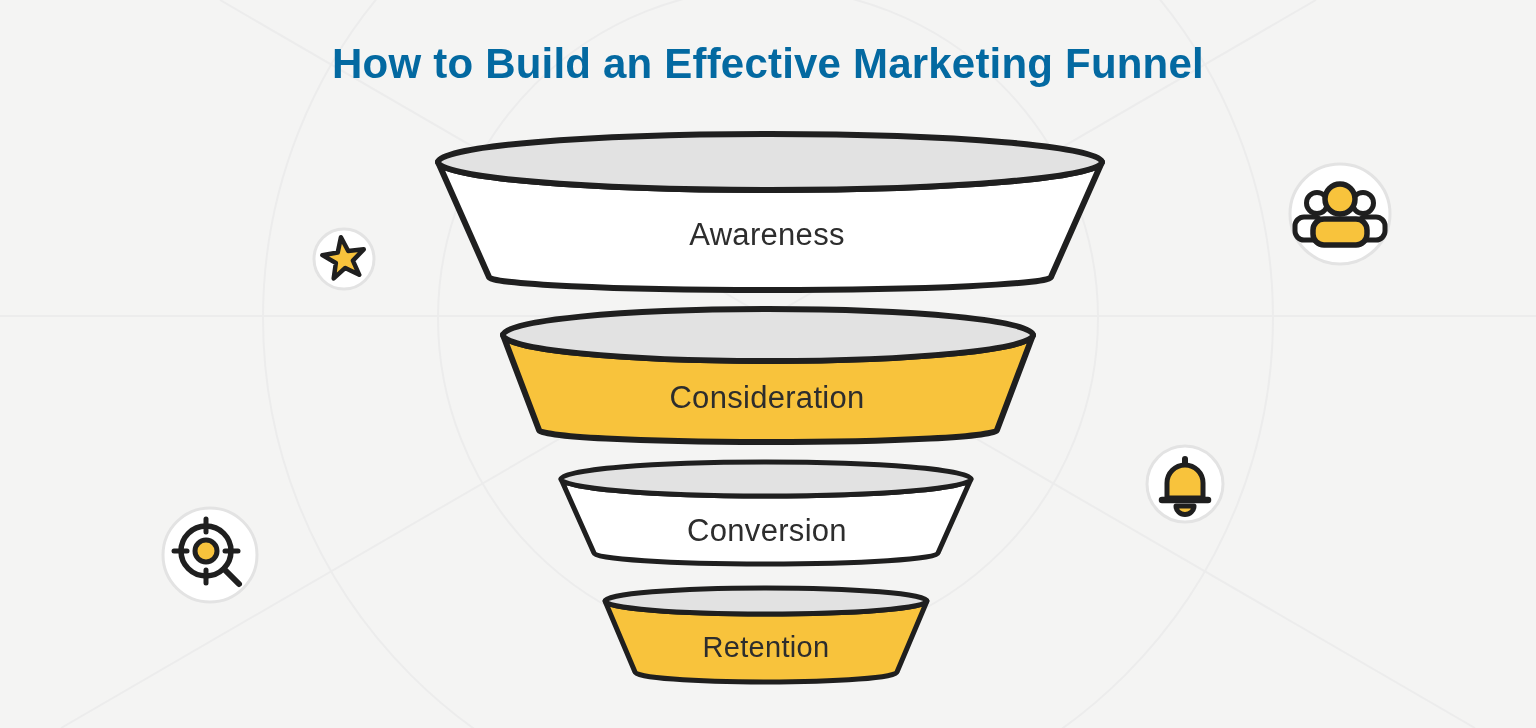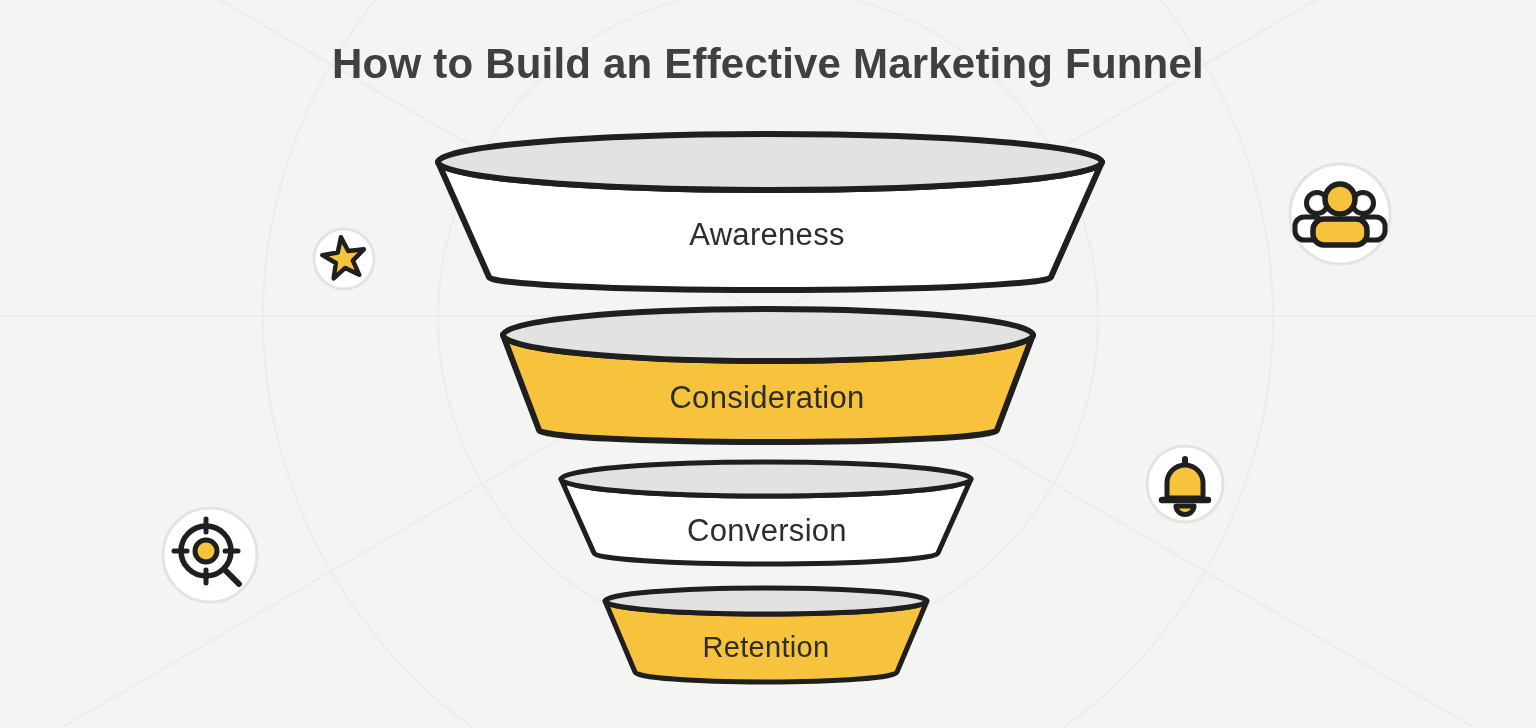--- a/index.html
+++ b/index.html
@@ -17,21 +17,21 @@
   }
   .title {
     position: absolute;
     top: 40px;
     left: 0;
     width: 100%;
     text-align: center;
     font-size: 42px;
     line-height: 48px;
     font-weight: 700;
-    color: #404040;
+    color: #0369a1;
     letter-spacing: 0.2px;
   }
   svg.scene {
     position: absolute;
     top: 0; left: 0;
     width: 1536px;
     height: 728px;
   }
   .decor-line, .decor-circle {
     stroke: #ECECEC;

